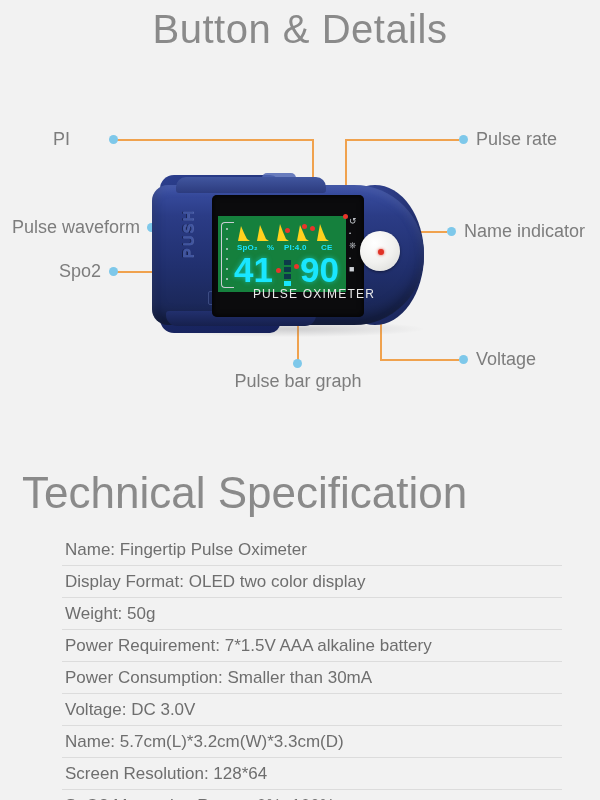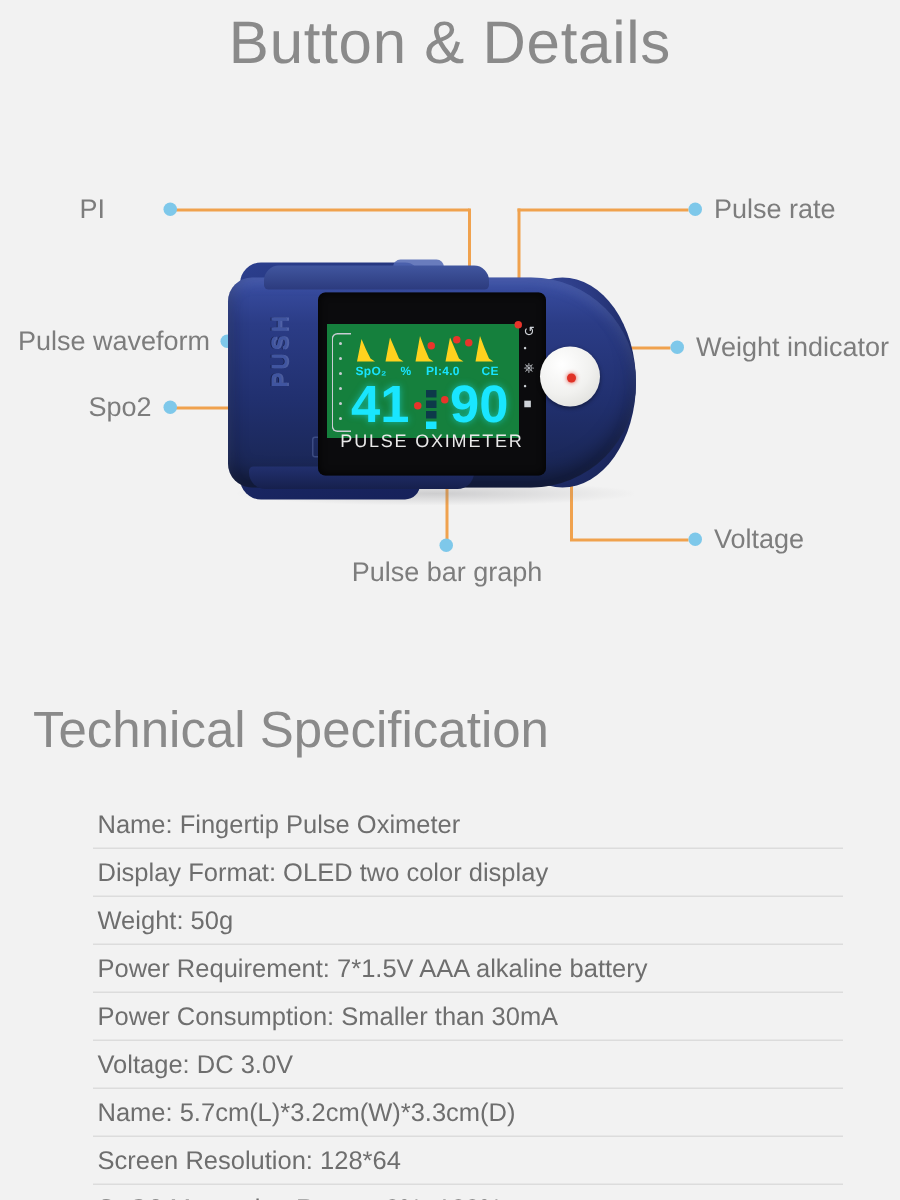--- a/index.html
+++ b/index.html
@@ -24,21 +24,21 @@
     color: #8a8a8a;
     letter-spacing: 0.5px;
     padding-top: 6px;
     margin: 0;
     line-height: 1.15;
   }
   .section-title {
     position: absolute;
     left: 22px;
     top: 468px;
-    font-size: 34px;
+    font-size: 44px;
     font-weight: 400;
     color: #8a8a8a;
     margin: 0;
     line-height: 1.15;
   }
 
   
   .diagram {
     position: absolute;
     left: 0;
@@ -230,20 +230,21 @@
   .brand-text {
     position: absolute;
     left: 0;
     top: 92px;
     width: 152px;
     text-align: center;
     font-size: 12px;
     letter-spacing: 1.2px;
     color: #e9e9e9;
     font-family: "Liberation Sans", sans-serif;
+    padding-left: 26px;
   }
 
   
   .bargraph {
     position: absolute;
     left: 3px;
     top: 6px;
     width: 12px;
     height: 64px;
     border: 1.5px solid #c9cdd4;
@@ -460,21 +461,21 @@
   <div class="dot" style="left:293px; top:264px;"></div>
 
   <div class="callout-label" style="left:70px; top:35px; transform:translateX(-100%);">PI</div>
 
   <div class="callout-label" style="left:140px; top:123px; transform:translateX(-100%);">Pulse waveform</div>
 
   <div class="callout-label" style="left:101px; top:167px; transform:translateX(-100%);">Spo2</div>
 
   <div class="callout-label" style="left:476px; top:35px;">Pulse rate</div>
 
-  <div class="callout-label" style="left:464px; top:127px;">Weight indicator</div>
+  <div class="callout-label" style="left:464px; top:127px;">Name indicator</div>
 
   <div class="callout-label" style="left:476px; top:255px;">Voltage</div>
 
   <div class="callout-label" style="left:298px; top:277px; transform:translateX(-50%);">Pulse bar graph</div>
 </div>
 
 <h2 class="section-title">Technical Specification</h2>
 
 <div class="spec-list">
   <div class="spec-row">Name: Fingertip Pulse Oximeter</div>

